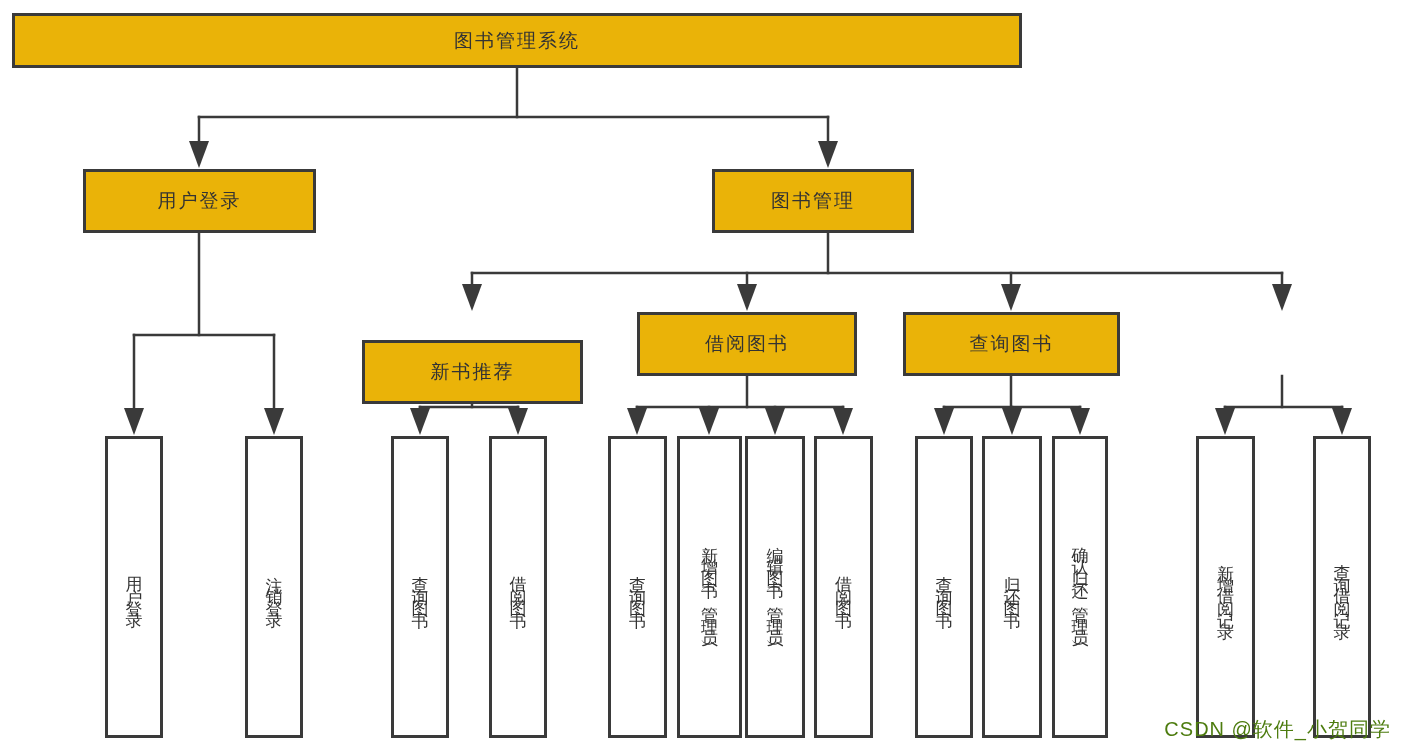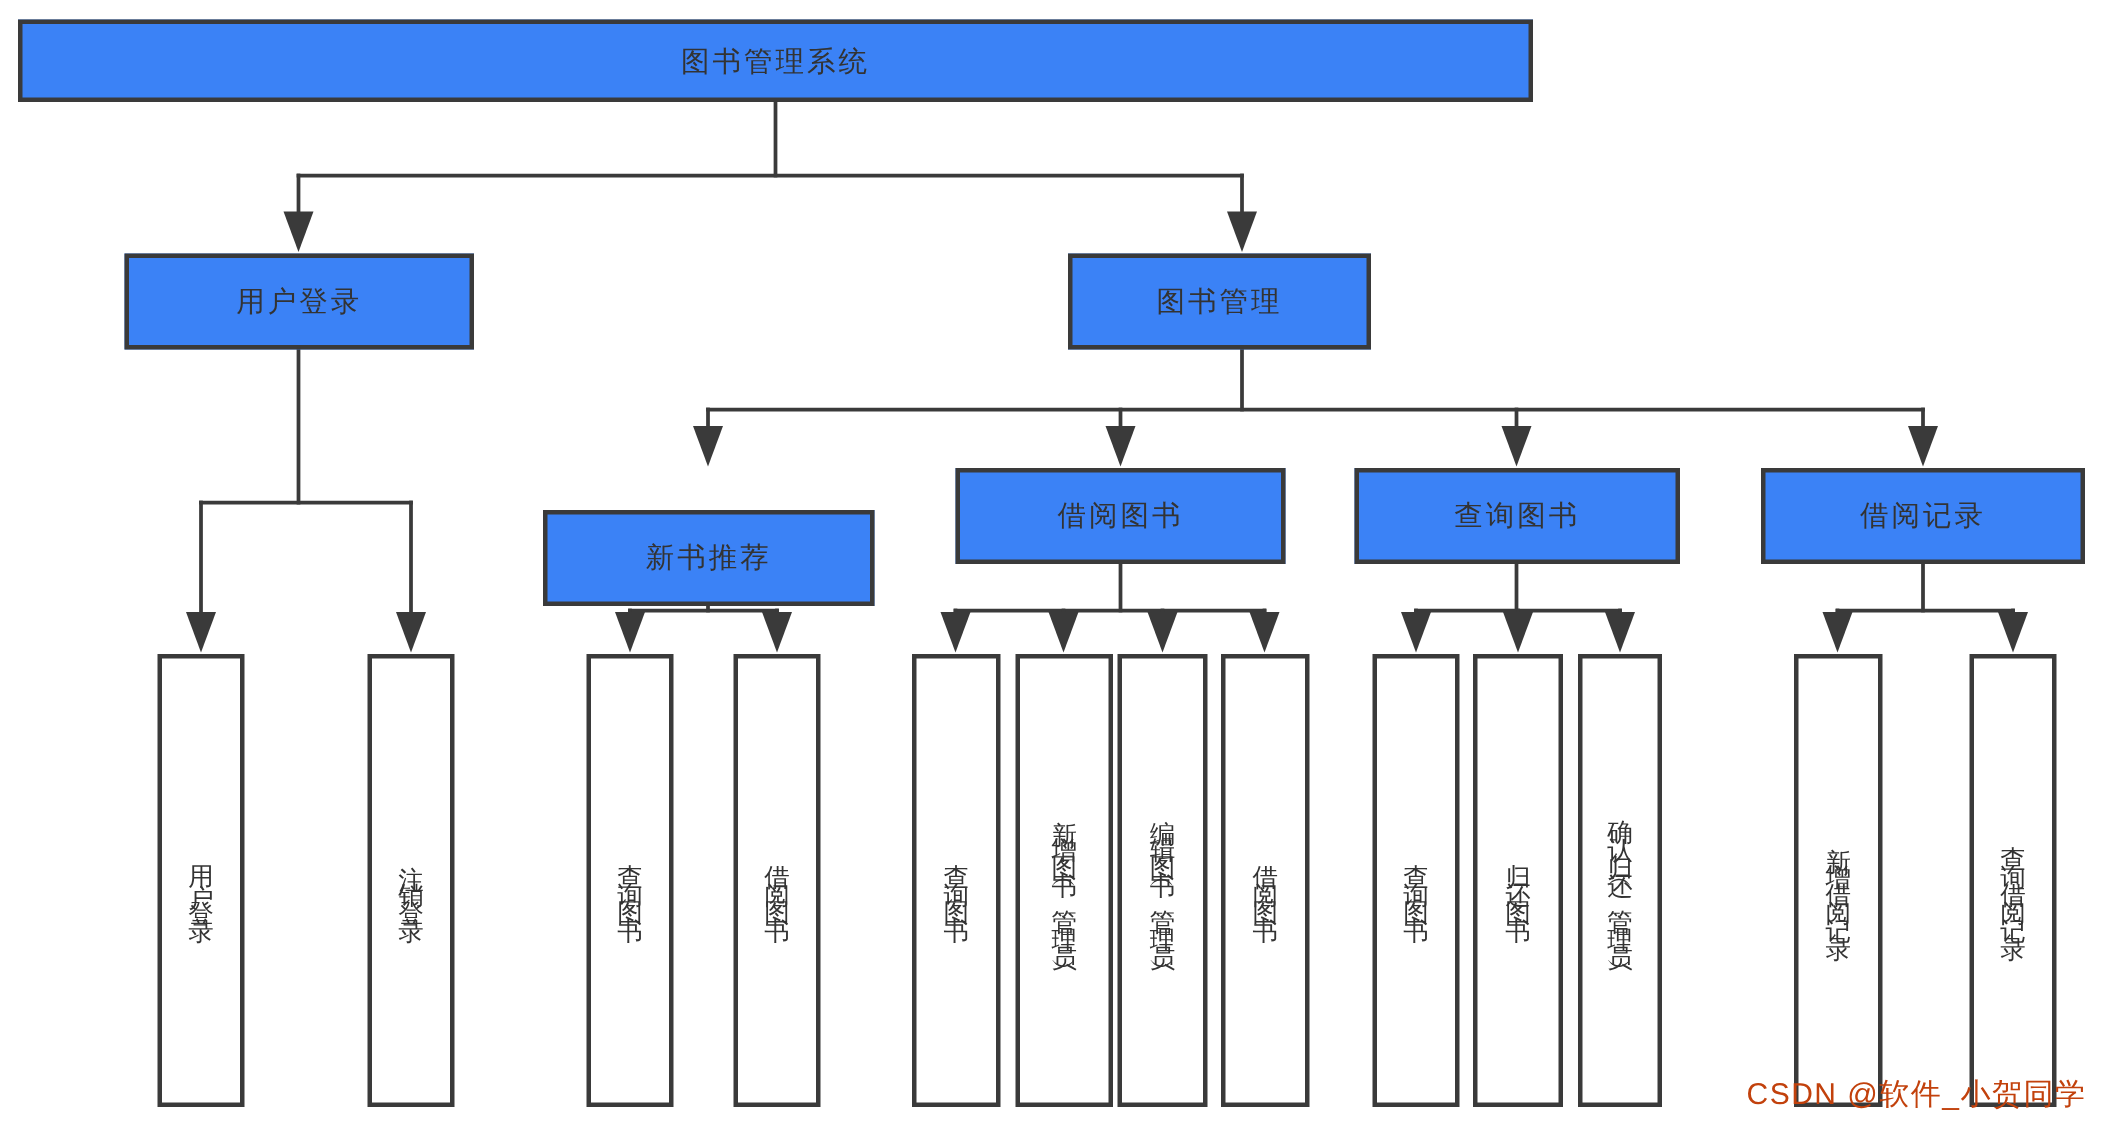--- a/index.html
+++ b/index.html
@@ -6,40 +6,40 @@
   #canvas {
     position:relative;
     width:1405px; height:747px;
     background:#ffffff;
     font-family:"Liberation Sans", sans-serif;
     overflow:hidden;
   }
   #wires { position:absolute; left:0; top:0; width:1405px; height:747px; }
   .hbox {
     position:absolute; box-sizing:border-box;
-    border:3px solid #3a3a3a; background:#3b82f6;
+    border:3px solid #3a3a3a; background:#eab308;
     display:flex; align-items:center; justify-content:center;
     font-size:19px; color:#333333; letter-spacing:2px;
     z-index:2; white-space:nowrap;
   }
   .vbox {
     position:absolute; box-sizing:border-box;
     border:3px solid #3a3a3a; background:#ffffff;
     top:436px; height:302px;
     display:flex; align-items:center; justify-content:center;
     z-index:2;
   }
   .vbox span {
     writing-mode:vertical-rl; text-orientation:mixed;
     font-size:17px; color:#333333; letter-spacing:12px;
     line-height:1;
   }
   #watermark {
     position:absolute; right:14px; bottom:4px;
-    font-size:20px; color:#c2410c; letter-spacing:1px;
+    font-size:20px; color:#4d7c0f; letter-spacing:1px;
     z-index:3; white-space:nowrap;
   }
   .wire { stroke:#3a3a3a; stroke-width:2.5; stroke-linecap:square; }
   .arrow { fill:#3a3a3a; }
 </style>
 </head>
 <body>
 
 <div id="canvas">
 
@@ -119,21 +119,20 @@
   </svg>
 
   <div class="hbox" style="left:12px; top:13px; width:1010px; height:55px;">图书管理系统</div>
 
   <div class="hbox" style="left:83px; top:169px; width:233px; height:64px;">用户登录</div>
   <div class="hbox" style="left:712px; top:169px; width:202px; height:64px;">图书管理</div>
 
   <div class="hbox" style="left:362px; top:312px; width:221px; height:64px;margin-top:28px;">新书推荐</div>
   <div class="hbox" style="left:637px; top:312px; width:220px; height:64px;">借阅图书</div>
   <div class="hbox" style="left:903px; top:312px; width:217px; height:64px;">查询图书</div>
-  <div class="hbox" style="left:1174px; top:312px; width:216px; height:64px;">借阅记录</div>
 
   <div class="vbox" style="left:105px; width:58px;">
     <span>用户登录</span>
   </div>
   <div class="vbox" style="left:245px; width:58px;">
     <span>注销登录</span>
   </div>
 
   <div class="vbox" style="left:391px; width:58px;">
     <span>查询图书</span>

